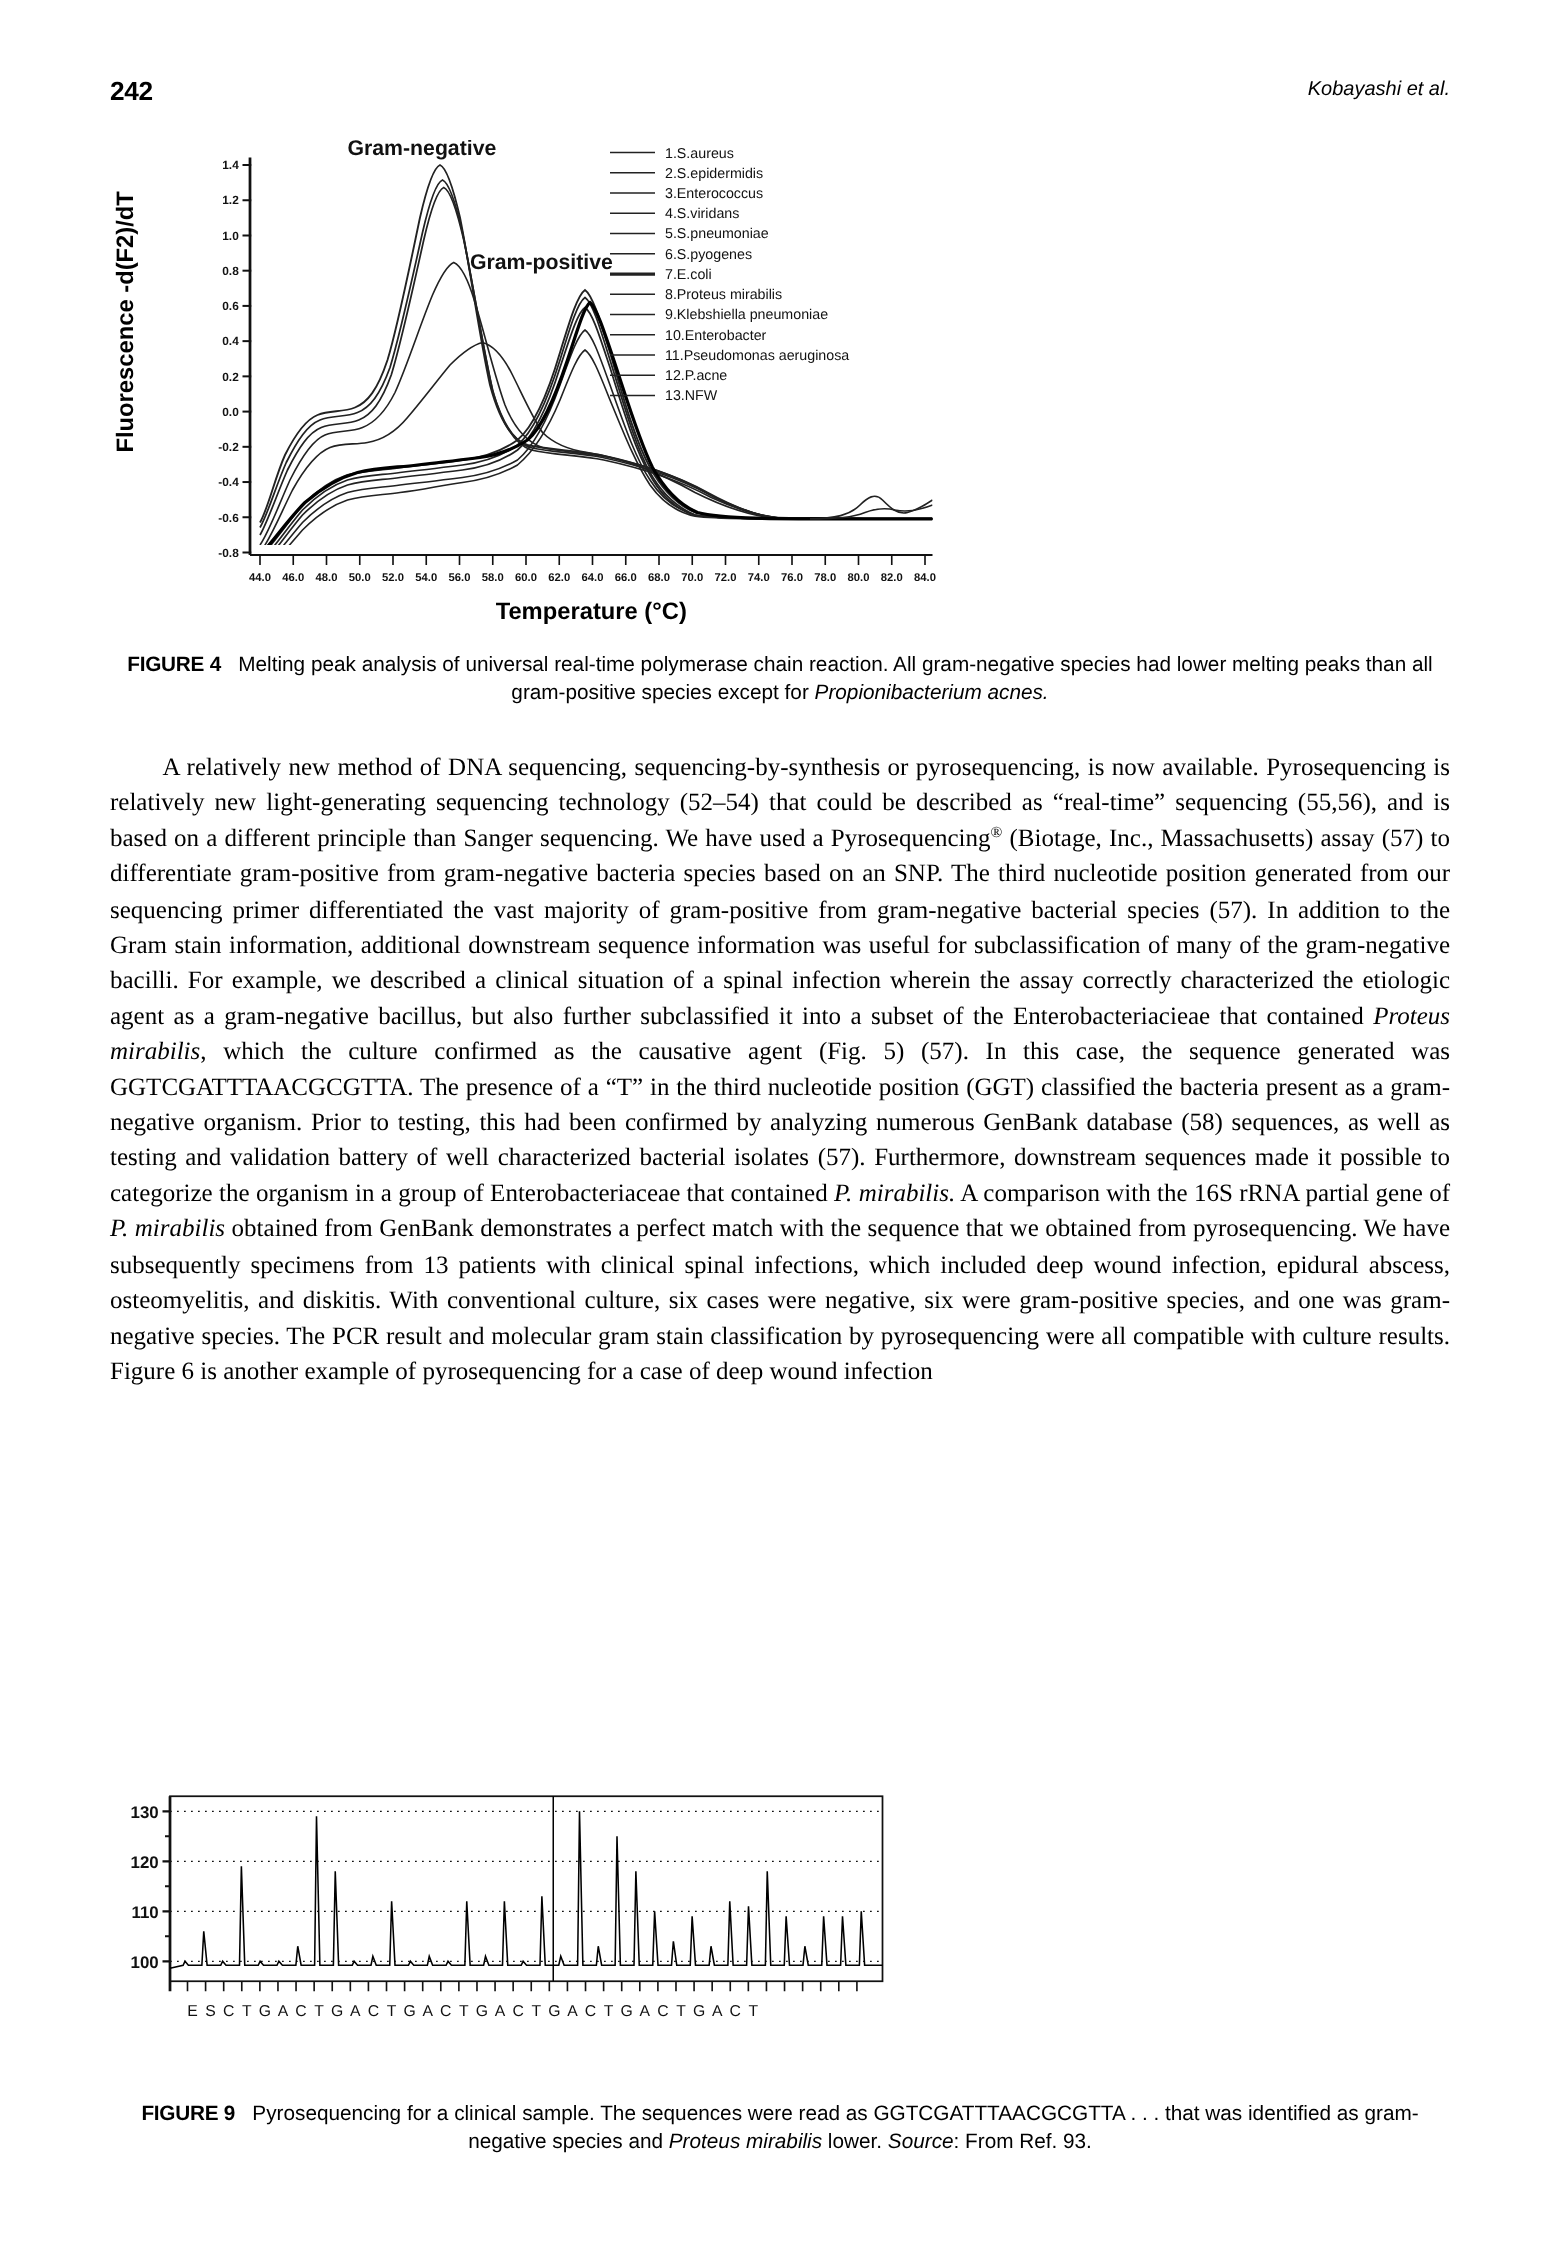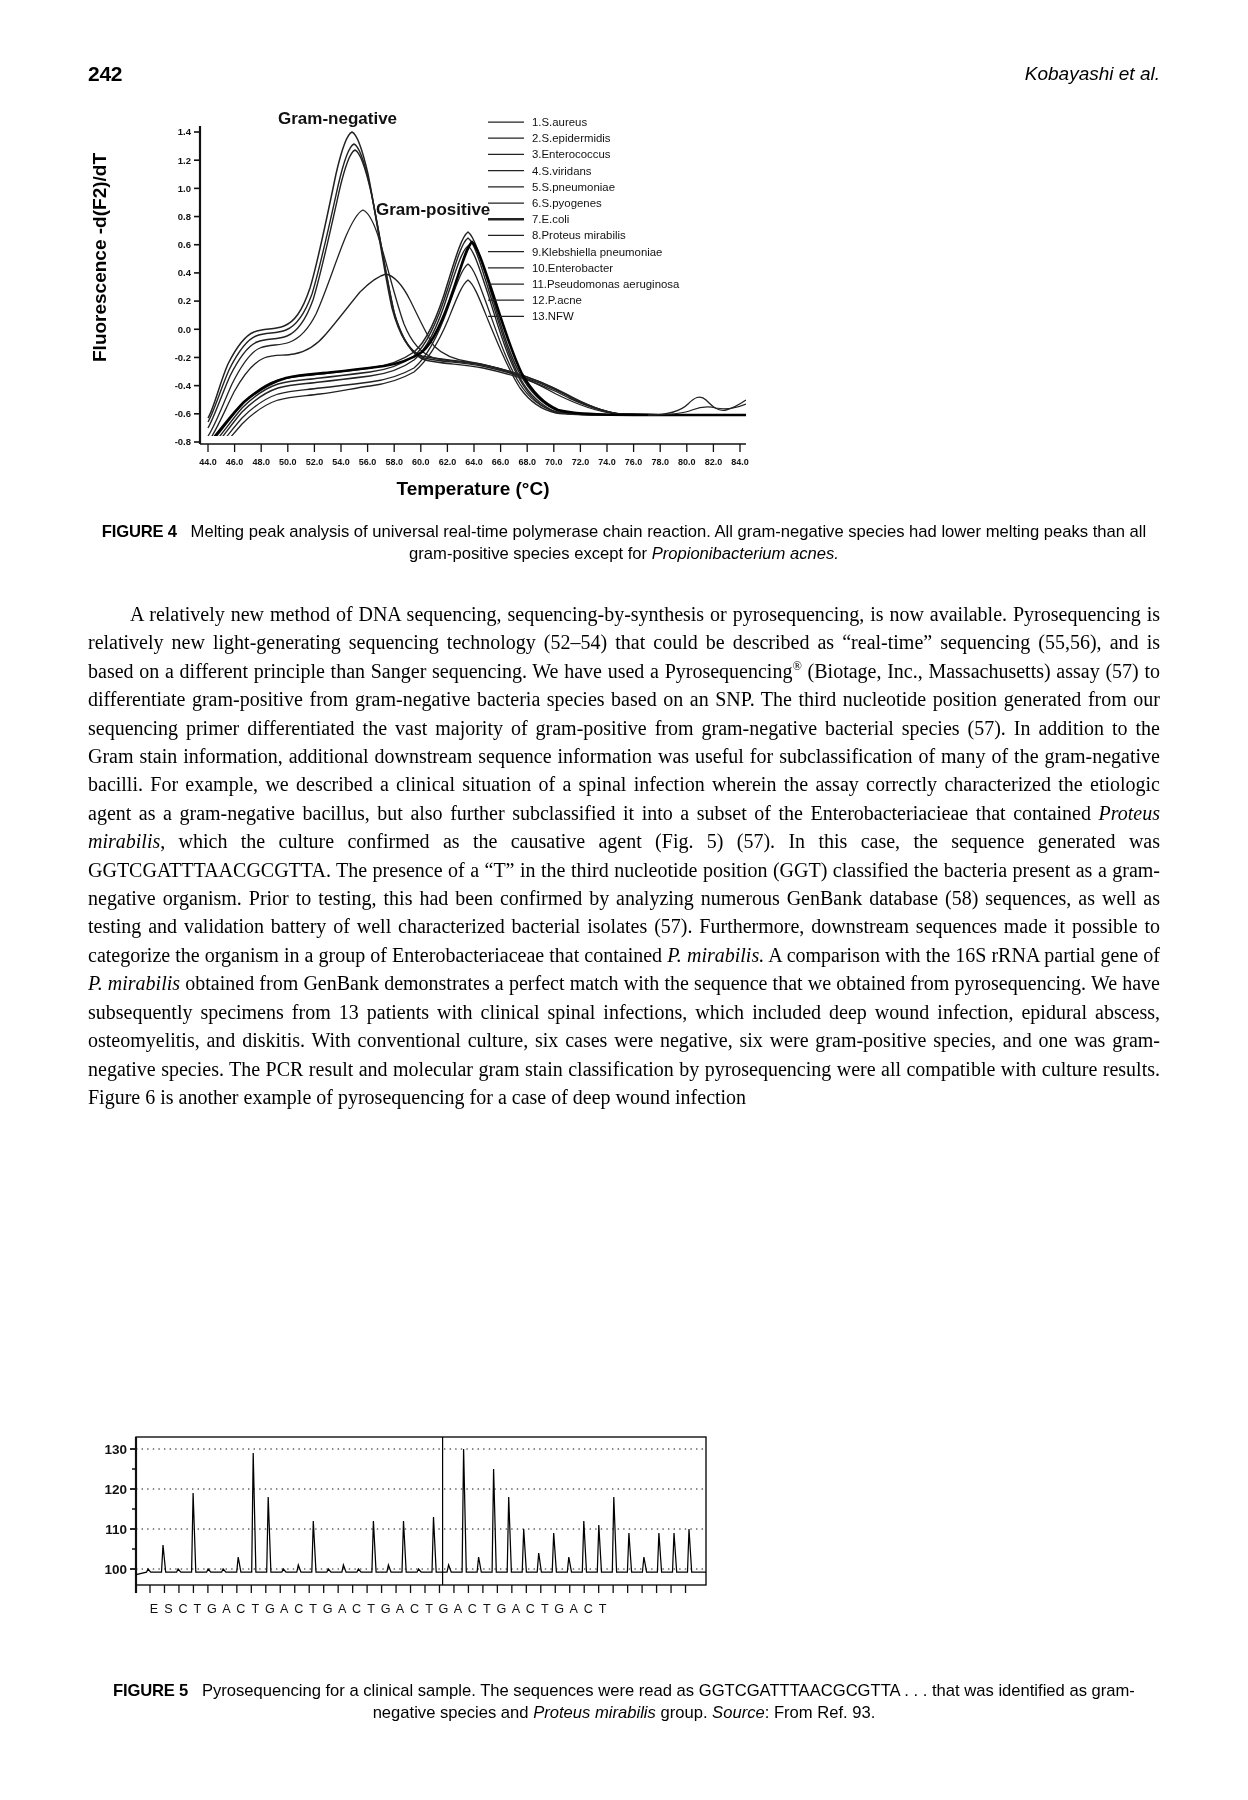--- a/index.html
+++ b/index.html
@@ -14,21 +14,21 @@
   
   .runhead{position:absolute;left:88px;top:62px;width:1072px;height:30px;}
   .folio{
     position:absolute;left:0;top:0;
     font-family:"Liberation Sans", sans-serif;
     font-weight:bold;font-size:21px;letter-spacing:-0.3px;
   }
   .runhead-right{
     position:absolute;right:0;top:1px;
     font-family:"Liberation Sans", sans-serif;
-    font-style:italic;font-size:19px;
+    font-style:italic;font-size:16px;
   }
 
   
   .fig4{position:absolute;left:88px;top:112px;width:700px;height:390px;}
   .fig4 svg{display:block;}
 
   
   .caption{
     position:absolute;left:88px;width:1072px;
     font-family:"Liberation Sans", sans-serif;
@@ -324,16 +324,16 @@
           <text x="466.7894736842105" y="188" text-anchor="middle" font-size="12.6" font-family="&quot;Liberation Sans&quot;, sans-serif" fill="#111">T</text>
           <text x="481.2631578947368" y="188" text-anchor="middle" font-size="12.6" font-family="&quot;Liberation Sans&quot;, sans-serif" fill="#111">G</text>
           <text x="495.7368421052631" y="188" text-anchor="middle" font-size="12.6" font-family="&quot;Liberation Sans&quot;, sans-serif" fill="#111">A</text>
           <text x="510.2105263157895" y="188" text-anchor="middle" font-size="12.6" font-family="&quot;Liberation Sans&quot;, sans-serif" fill="#111">C</text>
           <text x="524.6842105263158" y="188" text-anchor="middle" font-size="12.6" font-family="&quot;Liberation Sans&quot;, sans-serif" fill="#111">T</text>
         </g>
     </svg>
   </div>
 
   <div class="caption" id="cap5">
-    <span class="lbl">FIGURE 5</span><span>&nbsp;&nbsp;&nbsp;</span><span>Pyrosequencing for a clinical sample. The sequences were read as GGTCGATTTAACGCGTTA . . . that was identified as gram-negative species and </span><span class="it">Proteus mirabilis</span><span> group. </span><span class="it">Source</span><span>: From Ref. 93.</span>
+    <span class="lbl">FIGURE 9</span><span>&nbsp;&nbsp;&nbsp;</span><span>Pyrosequencing for a clinical sample. The sequences were read as GGTCGATTTAACGCGTTA . . . that was identified as gram-negative species and </span><span class="it">Proteus mirabilis</span><span> lower. </span><span class="it">Source</span><span>: From Ref. 93.</span>
   </div>
 
 </div>
 
 </body></html>

